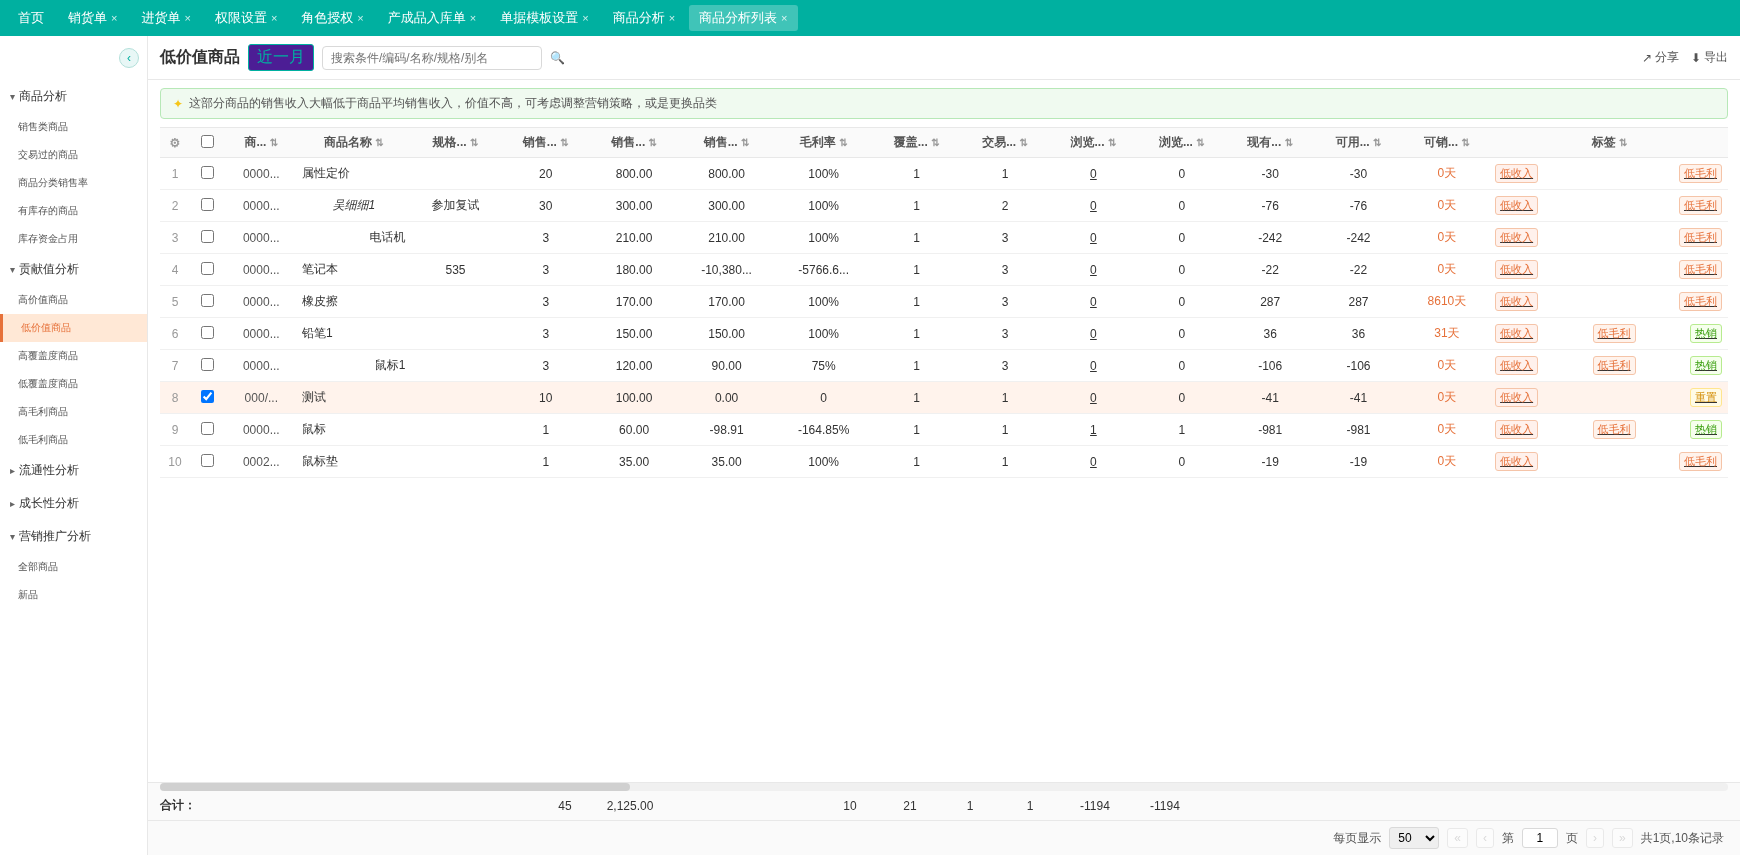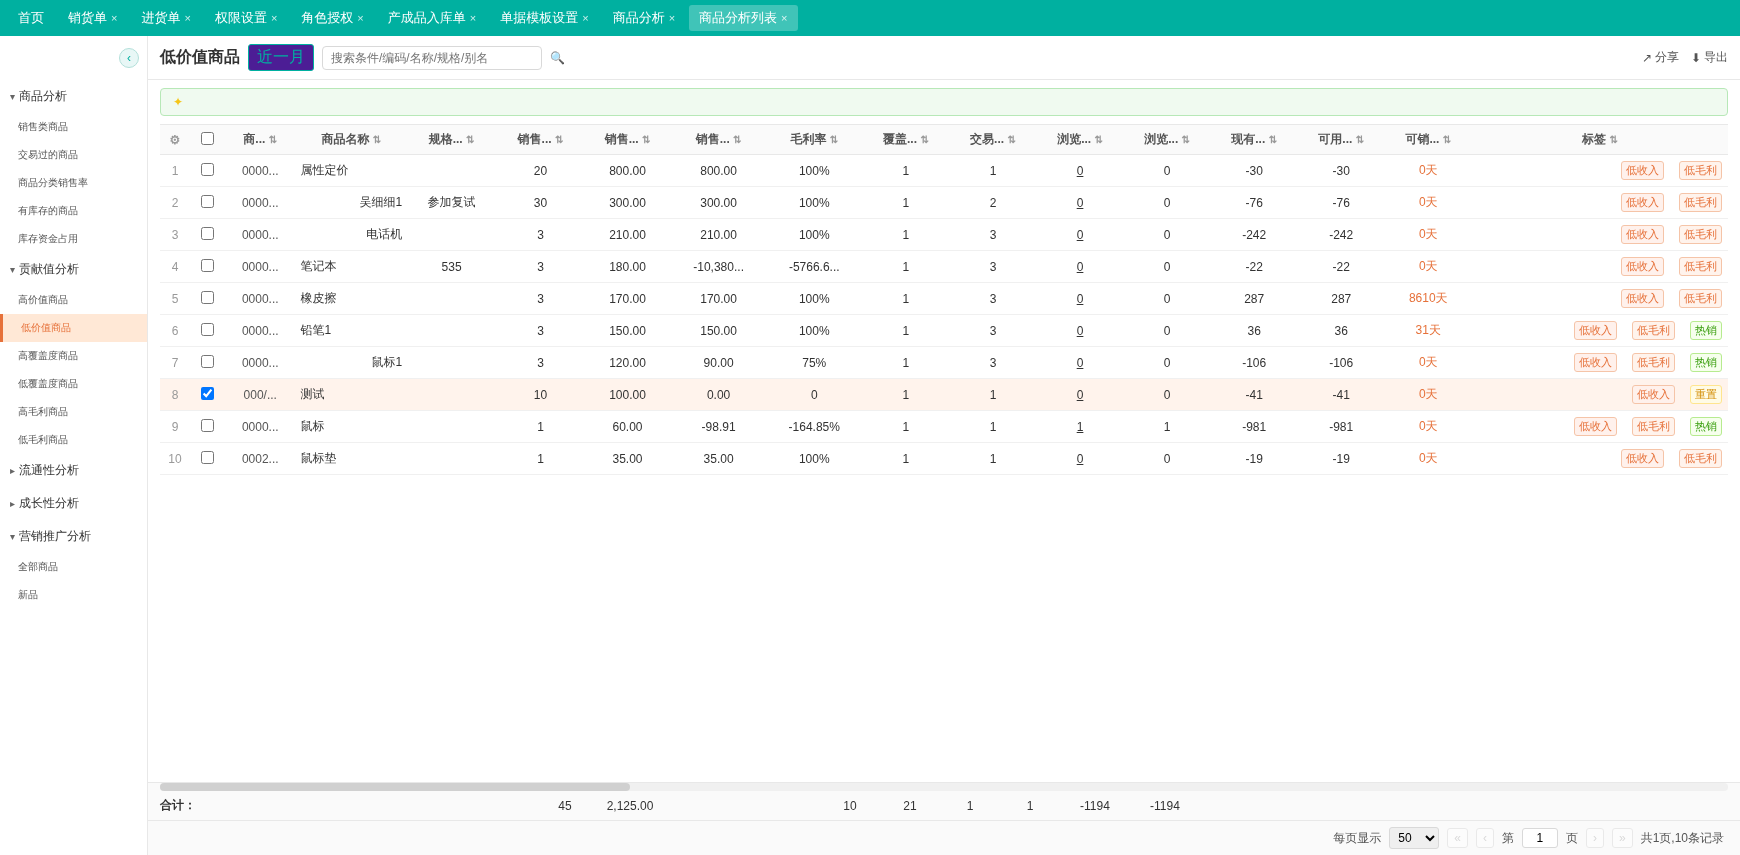--- a/index.html
+++ b/index.html
@@ -227,21 +227,21 @@
       height: 20px;
       display: flex;
       align-items: center;
       justify-content: center;
       cursor: pointer;
       color: #00b0a0;
       font-size: 12px;
       margin: 8px 4px;
     }
 
-    .tag-cells { display: flex; flex-wrap: nowrap; gap: 13px; justify-content: flex-end; }
+    .tag-cells { display: flex; flex-wrap: nowrap; gap: 6px; justify-content: space-between; text-decoration: underline; }
   </style>
 </head>
 <body>
 
 <div class="top-nav">
   <div class="nav-item">
     <span>首页</span>
   </div>
   <div class="nav-item">
     <span>销货单</span>
@@ -338,20 +338,21 @@
         </div>
         <div class="header-action">
           <span>⬇</span>
           <span>导出</span>
         </div>
       </div>
     </div>
 
     <div class="info-banner">
       <span class="info-icon">✦</span>
+      <span>这部分商品的销售收入大幅低于商品平均销售收入，价值不高，可考虑调整营销策略，或是更换品类</span>
     </div>
 
     <div class="table-wrapper">
       <table>
         <thead>
           <tr>
             <th class="settings-col">
               <span class="gear-icon">⚙</span>
             </th>
             <th><input type="checkbox" style=""></th>
@@ -398,21 +399,21 @@
                   <span class="tag-orange">低毛利</span>
                 </div>
       </td>
     </tr>
             <tr>
       <td style="color:#999;">2</td>
       <td>
         <input type="checkbox" style="">
       </td>
       <td style="color:#555;">0000...</td>
-      <td style="text-align:right; cursor:pointer; color:#333;">吴细细1</td>
+      <td style="text-align:center; cursor:pointer; color:#333;font-style:italic;">吴细细1</td>
       <td>参加复试</td>
       <td>30</td>
       <td>300.00</td>
       <td>300.00</td>
       <td>100%</td>
       <td>1</td>
       <td>2</td>
       <td><span class="zero-link">0</span></td>
       <td>0</td>
       <td>-76</td>

